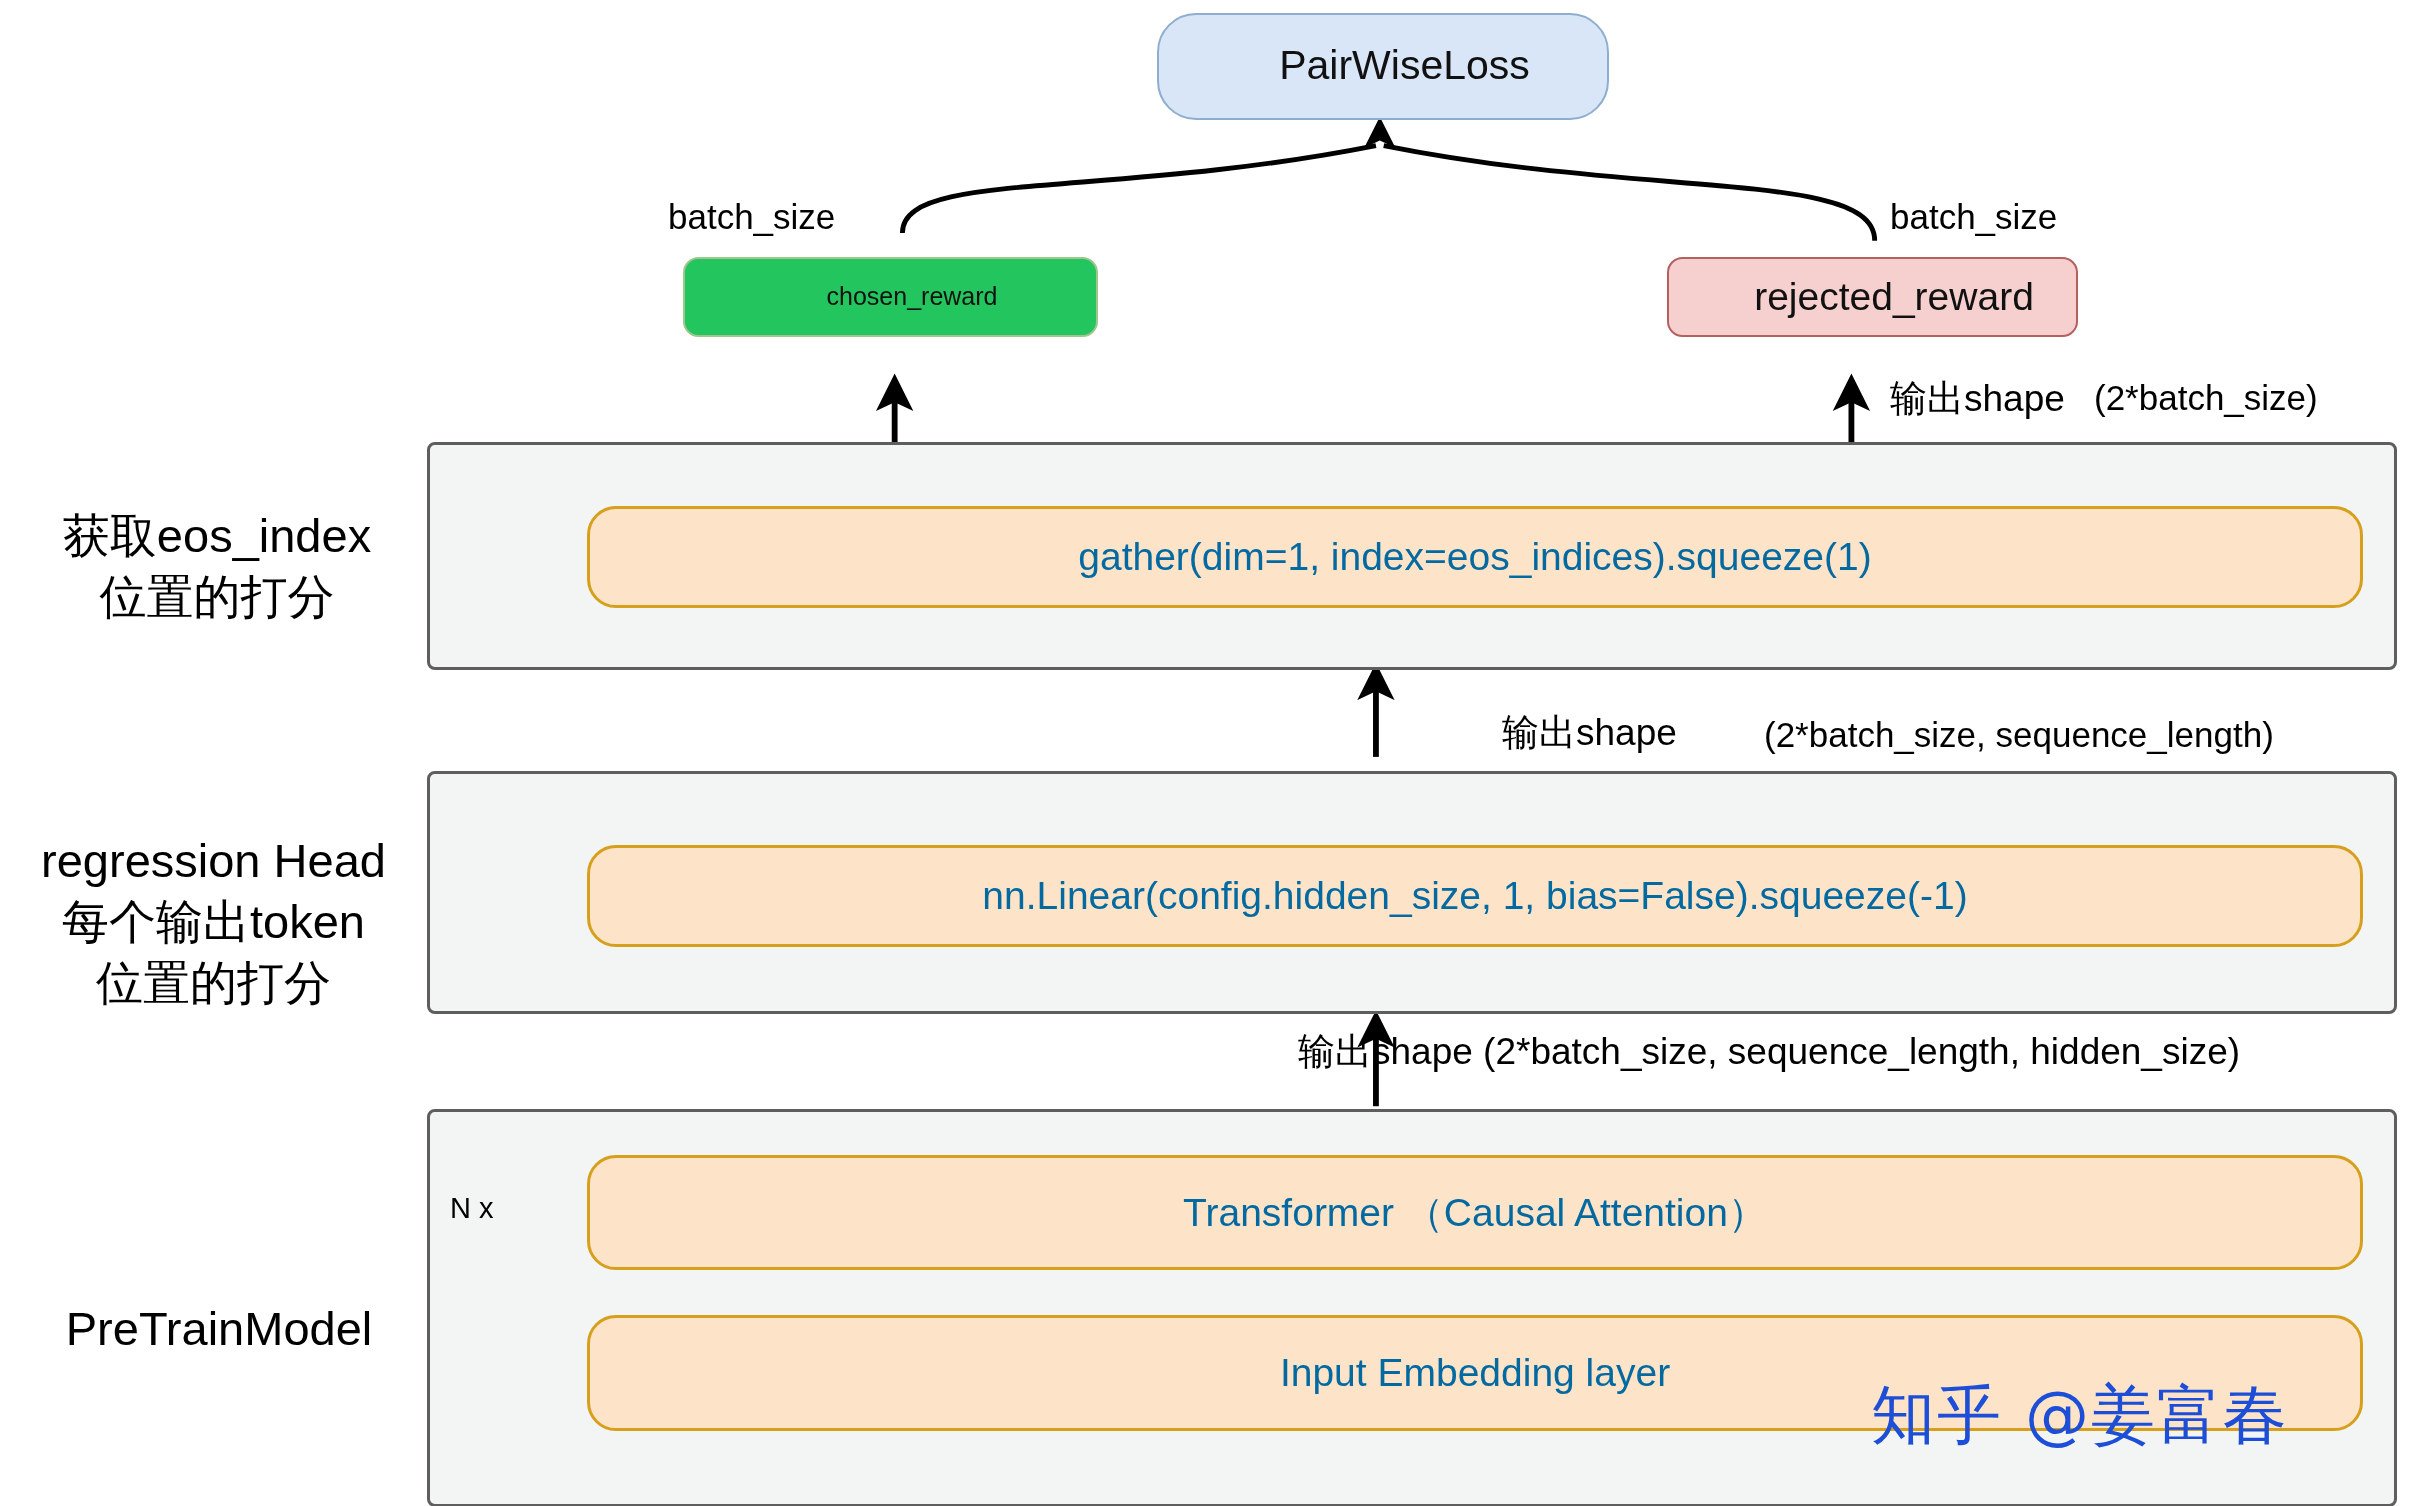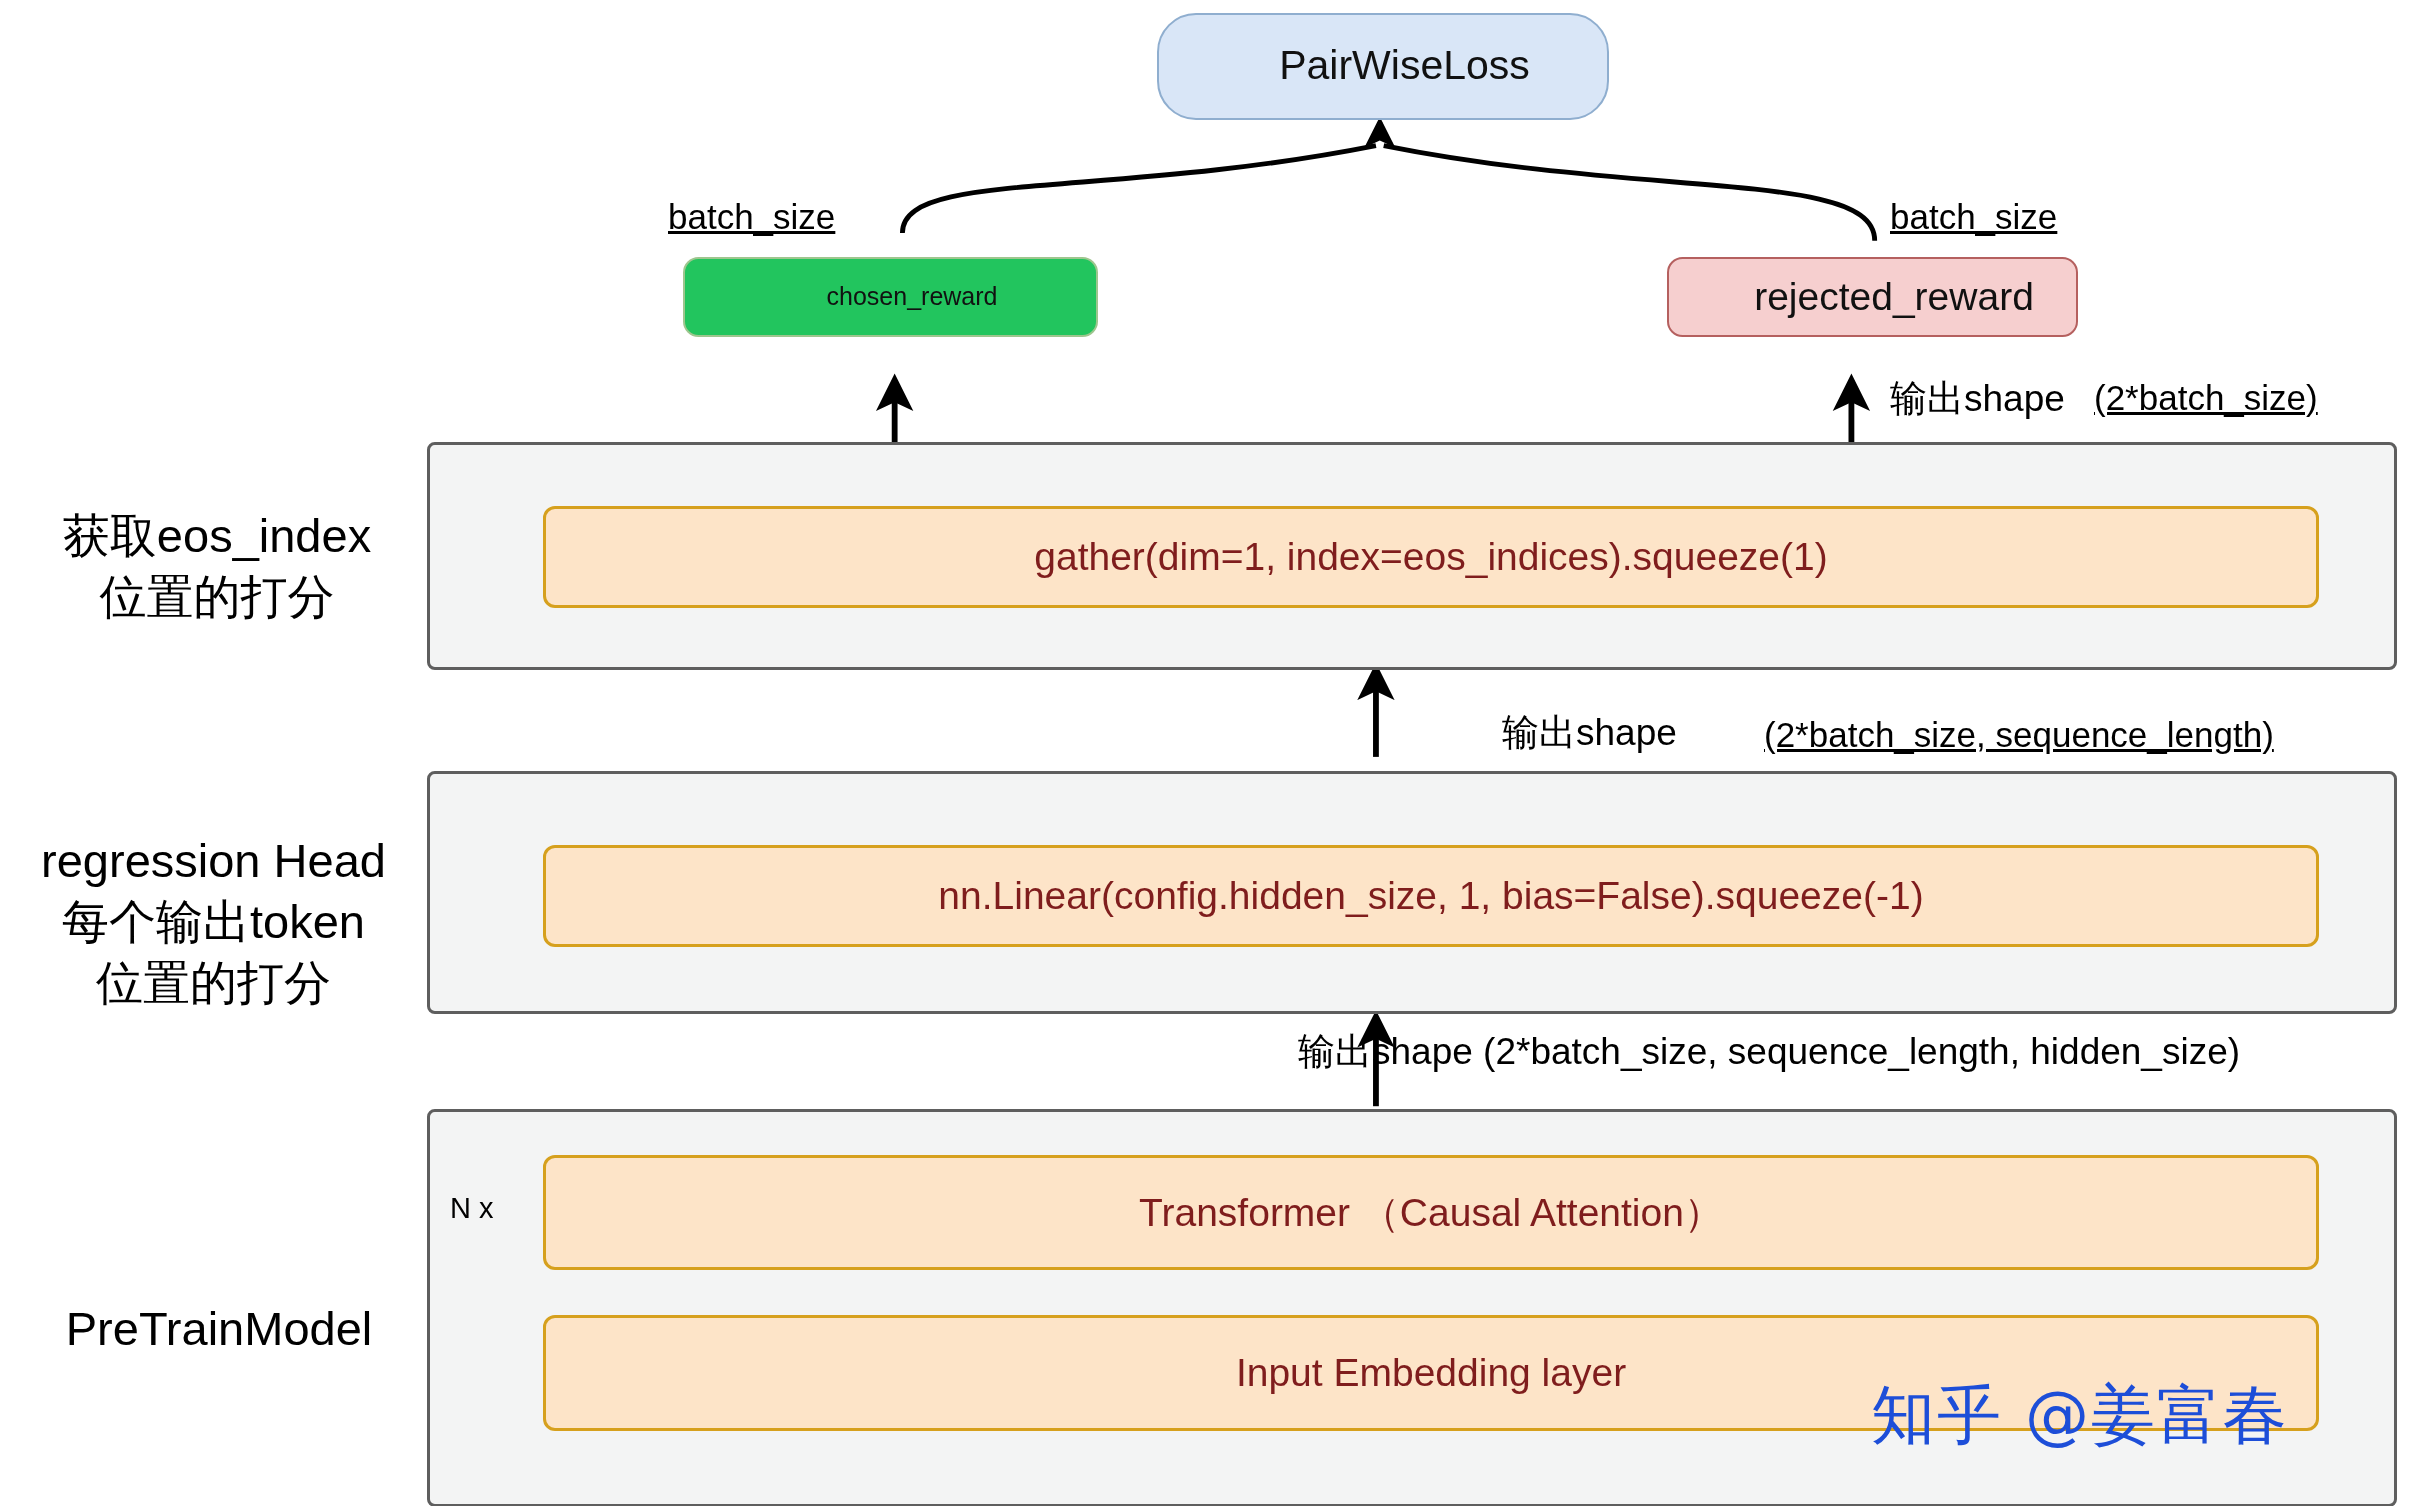--- a/index.html
+++ b/index.html
@@ -59,42 +59,43 @@
     border:3.9px solid #5e5e5e;
     border-radius:7.8px;
   }
 
   
   .obox{
     position:absolute;
     box-sizing:border-box;
     background:#fde4c8;
     border:3.9px solid #d6a01d;
-    border-radius:12px;
+    border-radius:29px;
     display:flex;
     align-items:center;
     justify-content:center;
     text-align:center;
     font-size:39px;
-    color:#7f1d1d;
+    color:#0369a1;
     white-space:nowrap;
+    margin-left:44px;
   }
 
   
   .lbl{
     position:absolute;
     white-space:nowrap;
     color:#000;
   }
   .lbl-side{
     font-size:47px;
     text-align:center;
     line-height:1.3;
   }
-  .lbl-small{font-size:35px;text-decoration:underline;}
+  .lbl-small{font-size:35px;}
   .lbl-shape{font-size:37px;}
   .lbl-nx{font-size:29px;}
 
   svg.overlay{
     position:absolute;
     left:0;top:0;
     width:2421px;height:1507px;
     pointer-events:none;
   }
 

